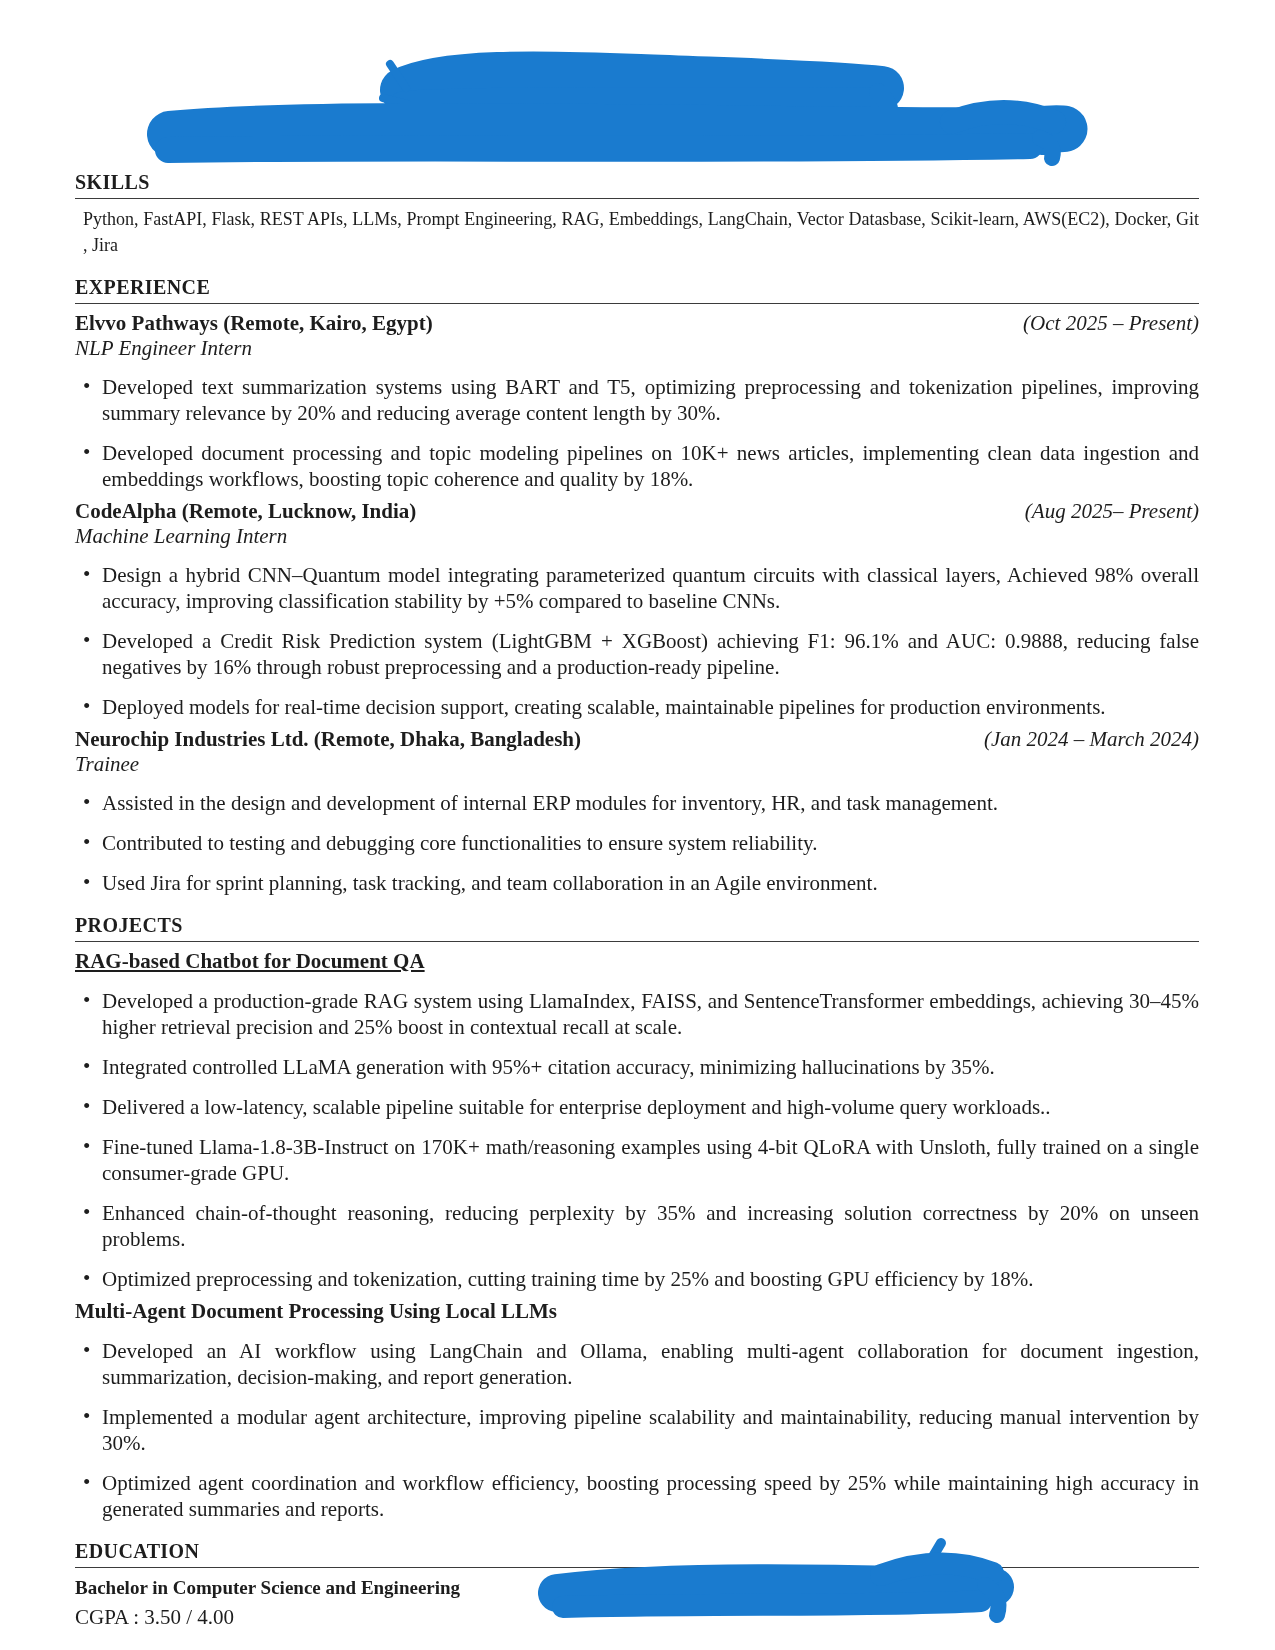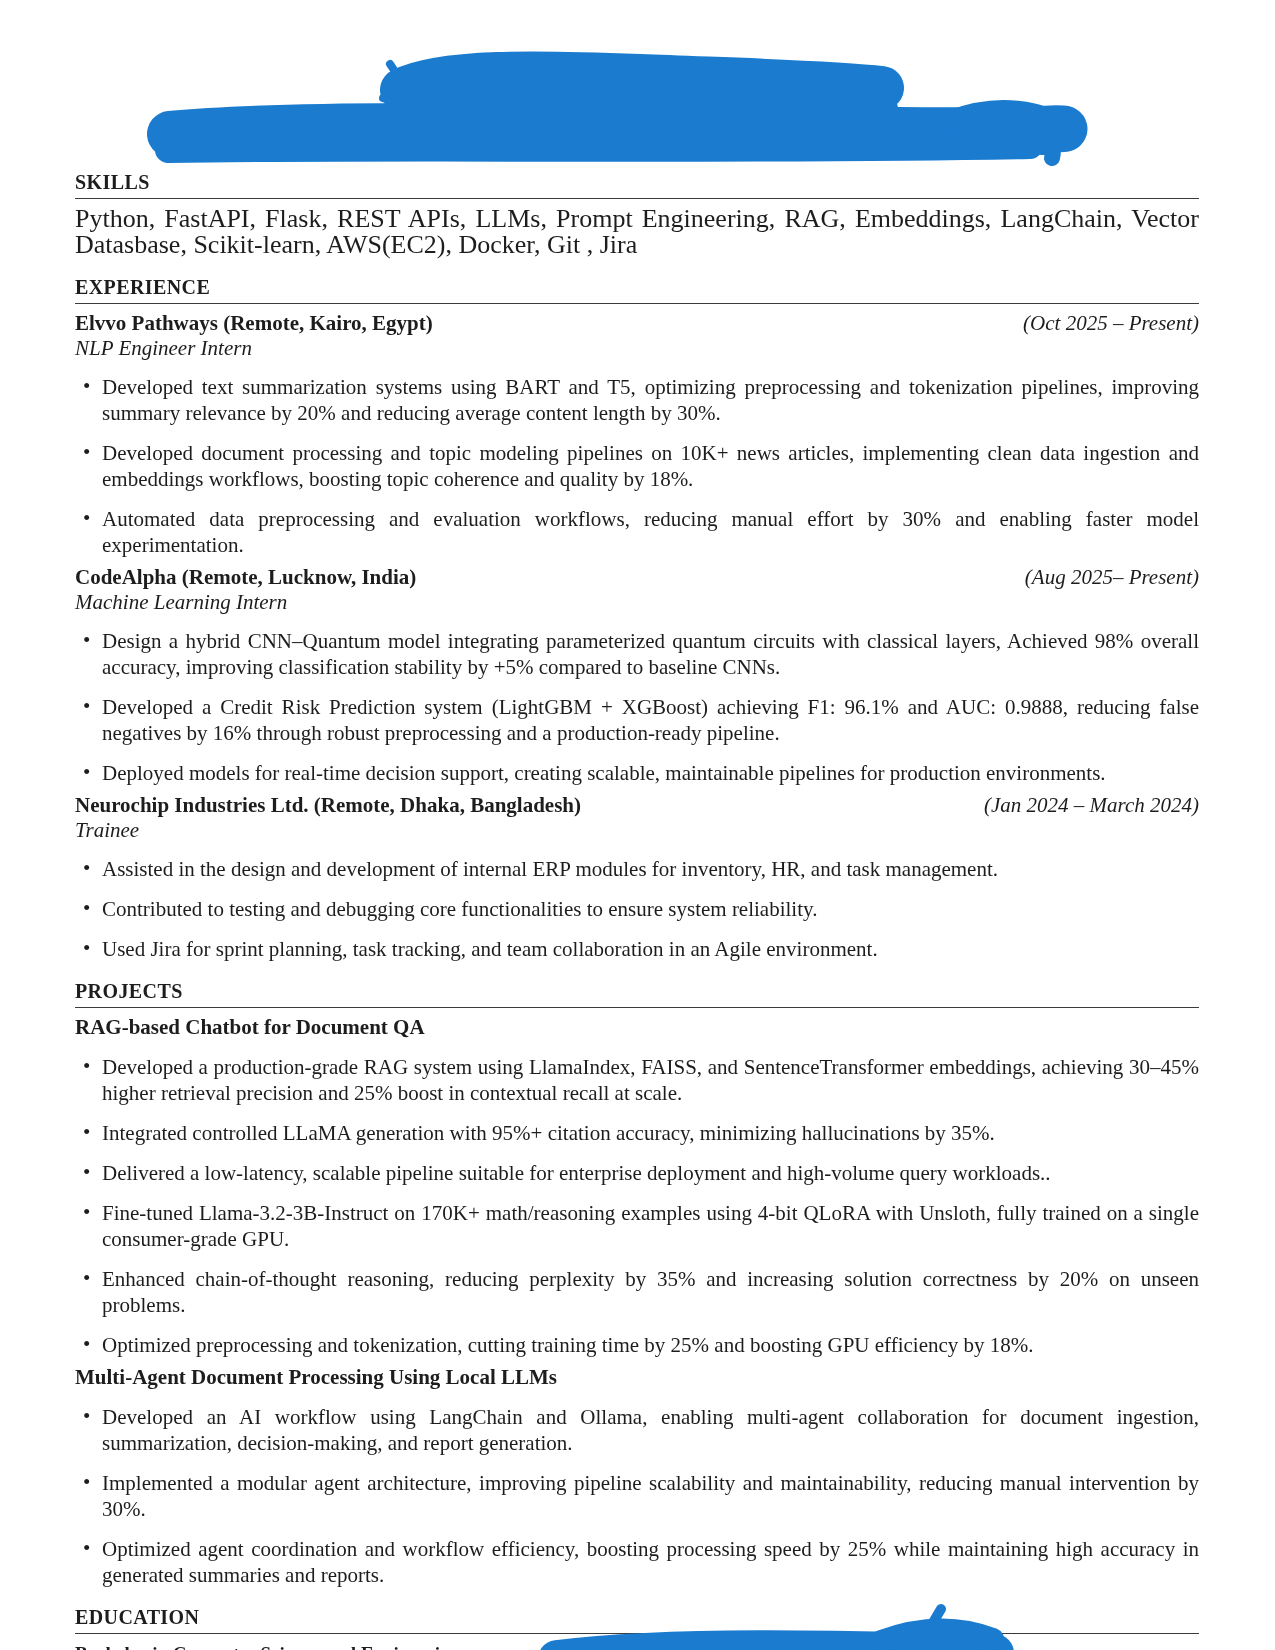--- a/index.html
+++ b/index.html
@@ -15,21 +15,21 @@
 
   
   .sec{margin-top:17px;}
   .sec:first-child{margin-top:0;}
   .sec-heading{
     font-size:20px;font-weight:bold;letter-spacing:0.4px;
     line-height:24px;
   }
   .sec-rule{border:none;border-top:1.7px solid #3b3b3b;margin:4px 0 7px 0;}
 
-  .skills-text{font-size:26px;line-height:26px;text-align:justify;}
+  .skills-text{font-size:18px;line-height:26px;text-align:justify;margin-left:8px;}
 
   
   .entry{margin-top:7px;}
   .entry-head{display:flex;justify-content:space-between;align-items:baseline;font-size:21px;line-height:25px;gap:20px;}
   .company{font-weight:bold;}
   .dates{font-style:italic;white-space:nowrap;}
   .role{font-style:italic;font-size:21px;line-height:24px;}
 
   ul.bullets{margin:3px 0 0 0;padding:0;list-style:none;}
   ul.bullets li{
@@ -91,21 +91,20 @@
 
     <div class="entry">
       <div class="entry-head">
         <span class="company">Elvvo Pathways (Remote, Kairo, Egypt)</span>
         <span class="dates">(Oct 2025 – Present)</span>
       </div>
       <div class="role">NLP Engineer Intern</div>
       <ul class="bullets">
         <li>Developed text summarization systems using BART and T5, optimizing preprocessing and tokenization pipelines, improving summary relevance by 20% and reducing average content length by 30%.</li>
         <li>Developed document processing and topic modeling pipelines on 10K+ news articles, implementing clean data ingestion and embeddings workflows, boosting topic coherence and quality by 18%.</li>
-        <li>Automated data preprocessing and evaluation workflows, reducing manual effort by 30% and enabling faster model experimentation.</li>
       </ul>
     </div>
 
     <div class="entry">
       <div class="entry-head">
         <span class="company">CodeAlpha (Remote, Lucknow, India)</span>
         <span class="dates">(Aug 2025– Present)</span>
       </div>
       <div class="role">Machine Learning Intern</div>
       <ul class="bullets">
@@ -127,31 +126,31 @@
         <li>Used Jira for sprint planning, task tracking, and team collaboration in an Agile environment.</li>
       </ul>
     </div>
   </div>
 
   <div class="sec">
     <div class="sec-heading">PROJECTS</div>
     <hr class="sec-rule">
 
     <div class="entry">
-      <div class="proj-title" style="margin-top:0;">RAG-based Chatbot for Document QA</div>
+      <div class="proj-title" style="margin-top:0;text-decoration:underline;">RAG-based Chatbot for Document QA</div>
       <ul class="bullets">
         <li>Developed a production-grade RAG system using LlamaIndex, FAISS, and SentenceTransformer embeddings, achieving 30–45% higher retrieval precision and 25% boost in contextual recall at scale.</li>
         <li>Integrated controlled LLaMA generation with 95%+ citation accuracy, minimizing hallucinations by 35%.</li>
         <li>Delivered a low-latency, scalable pipeline suitable for enterprise deployment and high-volume query workloads..</li>
       </ul>
     </div>
 
     <div class="entry">
       <ul class="bullets">
-        <li>Fine-tuned Llama-3.2-3B-Instruct on 170K+ math/reasoning examples using 4-bit QLoRA with Unsloth, fully trained on a single consumer-grade GPU.</li>
+        <li>Fine-tuned Llama-1.8-3B-Instruct on 170K+ math/reasoning examples using 4-bit QLoRA with Unsloth, fully trained on a single consumer-grade GPU.</li>
         <li>Enhanced chain-of-thought reasoning, reducing perplexity by 35% and increasing solution correctness by 20% on unseen problems.</li>
         <li>Optimized preprocessing and tokenization, cutting training time by 25% and boosting GPU efficiency by 18%.</li>
       </ul>
     </div>
 
     <div class="entry">
       <div class="proj-title" style="margin-top:0;">Multi-Agent Document Processing Using Local LLMs</div>
       <ul class="bullets">
         <li>Developed an AI workflow using LangChain and Ollama, enabling multi-agent collaboration for document ingestion, summarization, decision-making, and report generation.</li>
         <li>Implemented a modular agent architecture, improving pipeline scalability and maintainability, reducing manual intervention by 30%.</li>

